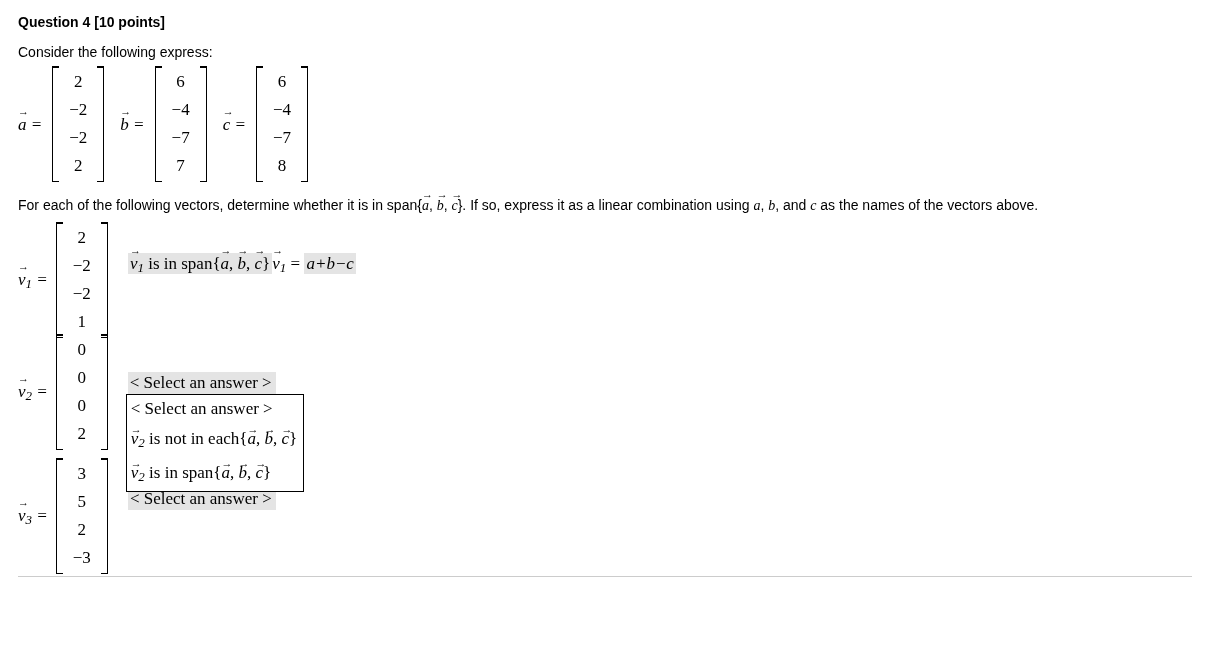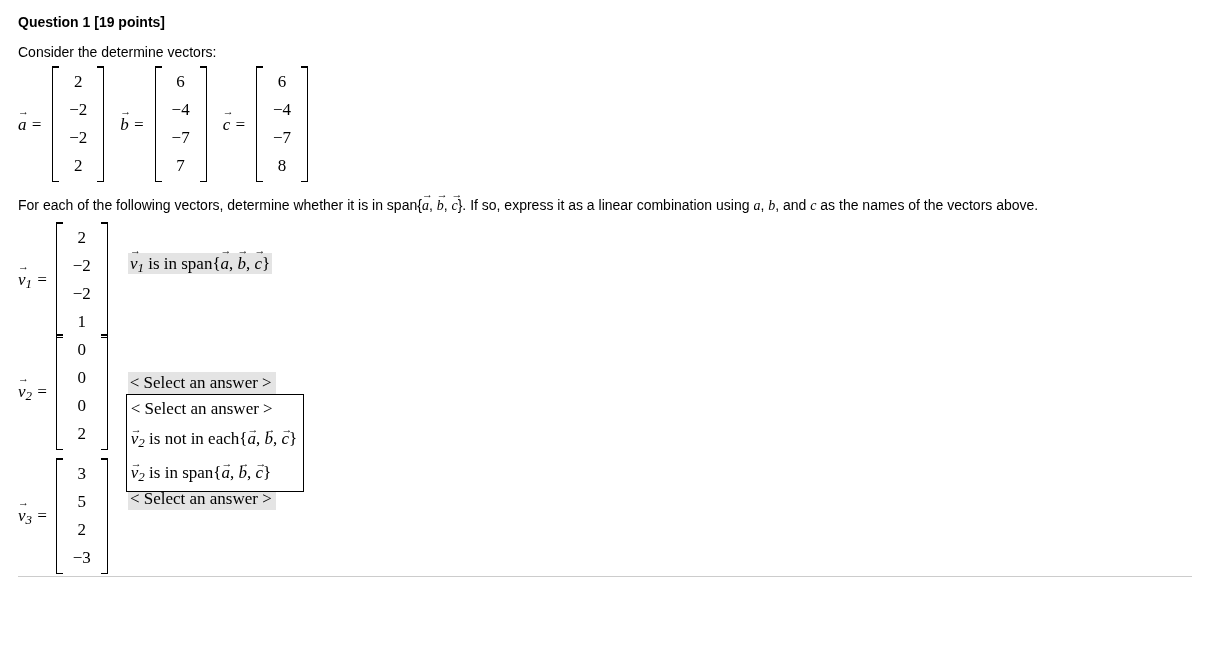--- a/index.html
+++ b/index.html
@@ -143,23 +143,23 @@
     border-top: 1px solid #ccc;
     margin: 2px 0 0 0;
   }
   .sub { font-size: 13px; vertical-align: -3px; }
 </style>
 </head>
 <body>
 
 <div class="page">
 
-  <div class="qhead">Question 1 [19 points]</div>
-
-  <div class="intro">Consider the determine vectors:</div>
+  <div class="qhead">Question 4 [10 points]</div>
+
+  <div class="intro">Consider the following express:</div>
 
   <div class="vec-row">
     <span class="vec-label"><span class="ov"><span>a</span></span> =</span>
     <span class="matrix">
       <span class="br-l"></span>
       <span class="mcol">
         <span>2</span>
         <span>−2</span>
         <span>−2</span>
         <span>2</span>
@@ -206,20 +206,23 @@
           <span>−2</span>
           <span>−2</span>
           <span>1</span>
         </span>
         <span class="br-r"></span>
       </span>
     </div>
     <div class="answers-col">
       <div class="ans-line">
         <span class="hl"><span class="ital ov"><span>v</span></span><span class="ital sub">1</span> is in span{<span class="ital ov">a</span>, <span class="ital ov">b</span>, <span class="ital ov">c</span>}</span>
+      </div>
+      <div class="ans-line">
+        <span class="ital ov"><span>v</span></span><span class="ital sub">1</span><span> = </span><span class="hl ital">a+b−c</span>
       </div>
     </div>
   </div>
 
   <div class="answer-area v2-row">
     <div style="display:flex;align-items:center;gap:6px">
       <span class="vec-label"><span class="ov"><span>v</span></span><span class="sub">2</span> =</span>
       <span class="matrix">
         <span class="br-l"></span>
         <span class="mcol">

